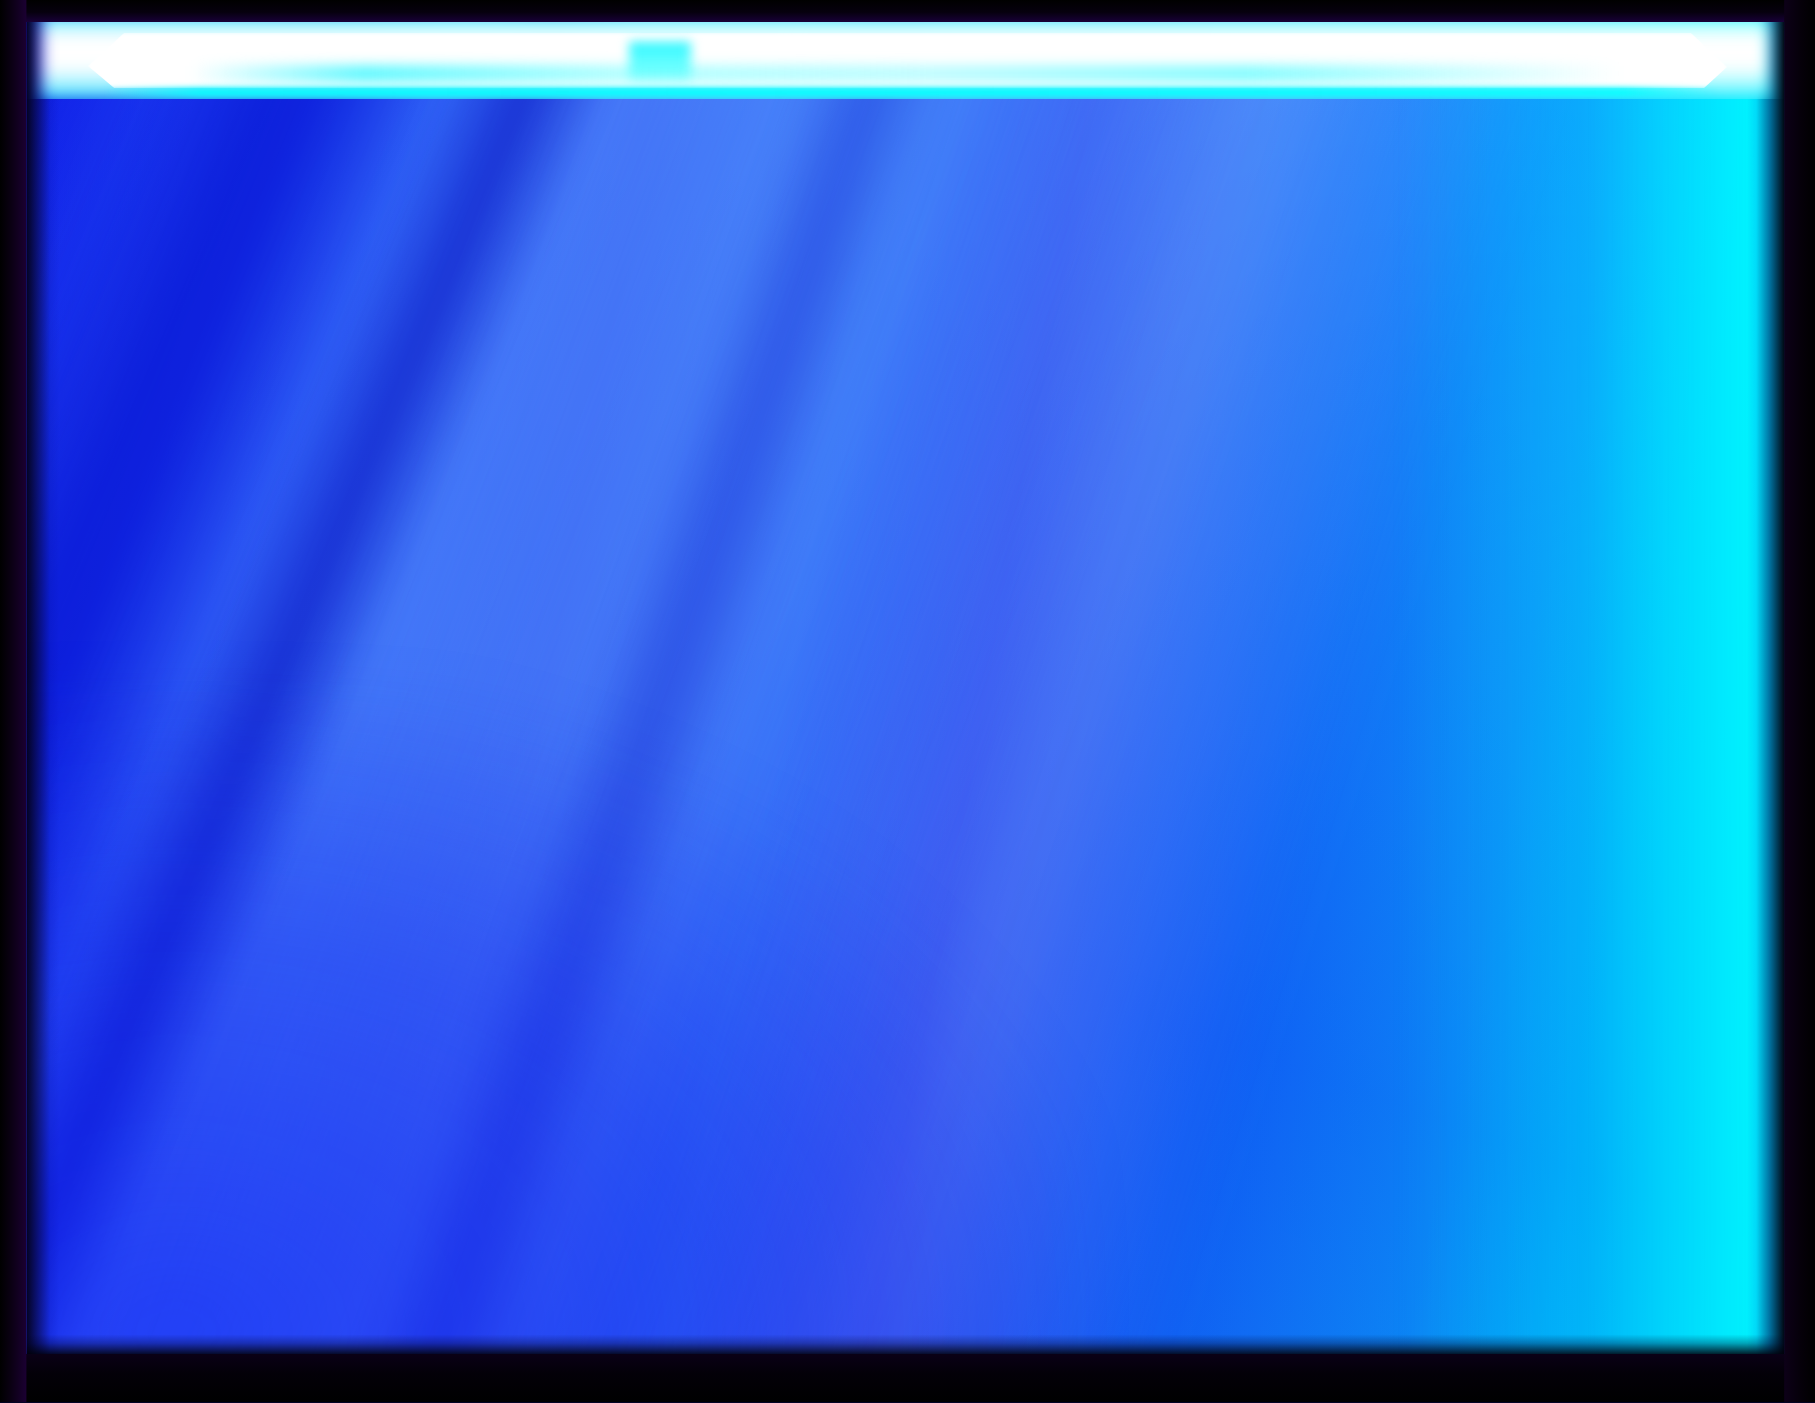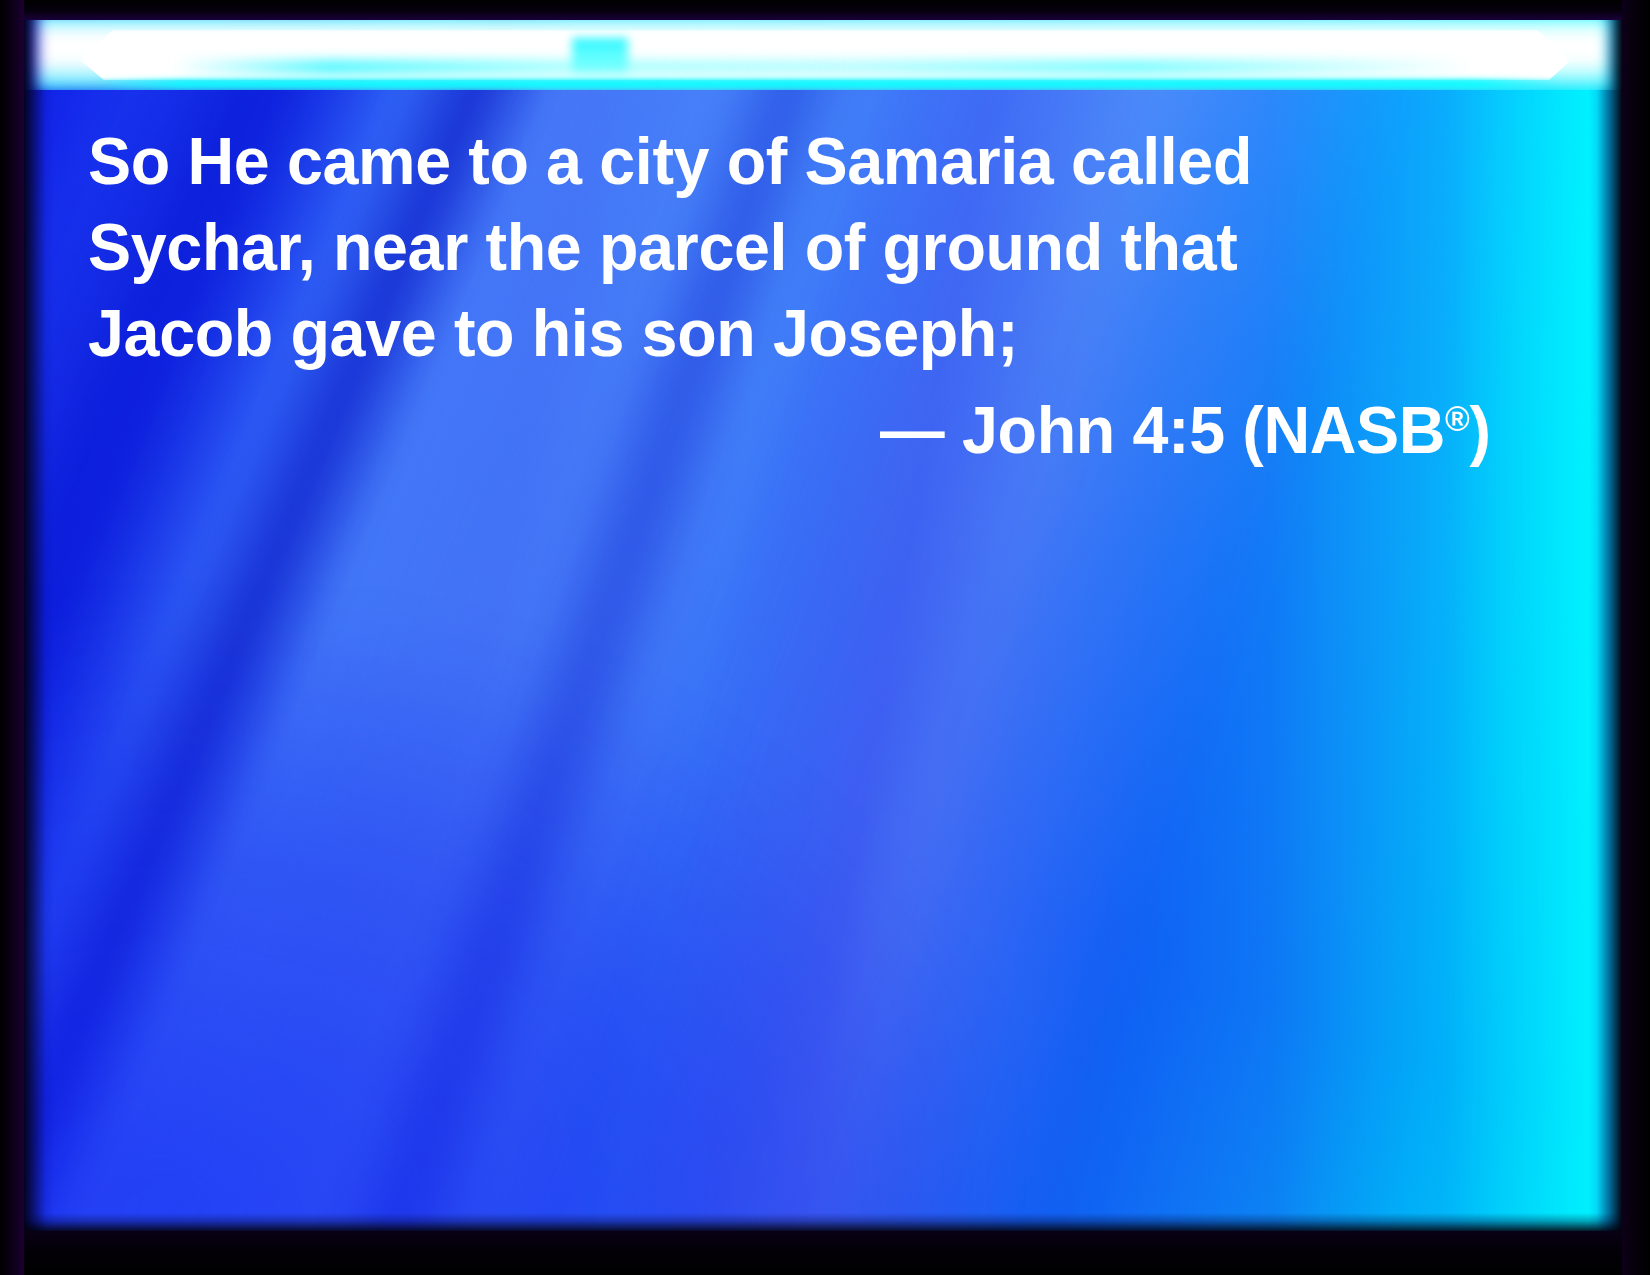--- a/index.html
+++ b/index.html
@@ -332,25 +332,19 @@
   </div>
 
   <div class="header-band">
     <div class="band-glow"></div>
     <div class="band-core"></div>
     <div class="band-cyan-streak"></div>
     <div class="band-notch"></div>
     <div class="band-underline"></div>
   </div>
 
-  <div class="verse-block">
-    <div class="verse-line">So He came to a city of Samaria called</div>
-    <div class="verse-line">Sychar, near the parcel of ground that</div>
-    <div class="verse-line">Jacob gave to his son Joseph;</div>
-    <div class="attribution"><span>— John 4:5 (NASB</span><span class="reg-mark">®</span><span>)</span></div>
-  </div>
 
   <div class="frame-border frame-top"></div>
   <div class="frame-border frame-bottom"></div>
   <div class="frame-border frame-left"></div>
   <div class="frame-border frame-right"></div>
 
 </div>
 
 </body></html>

